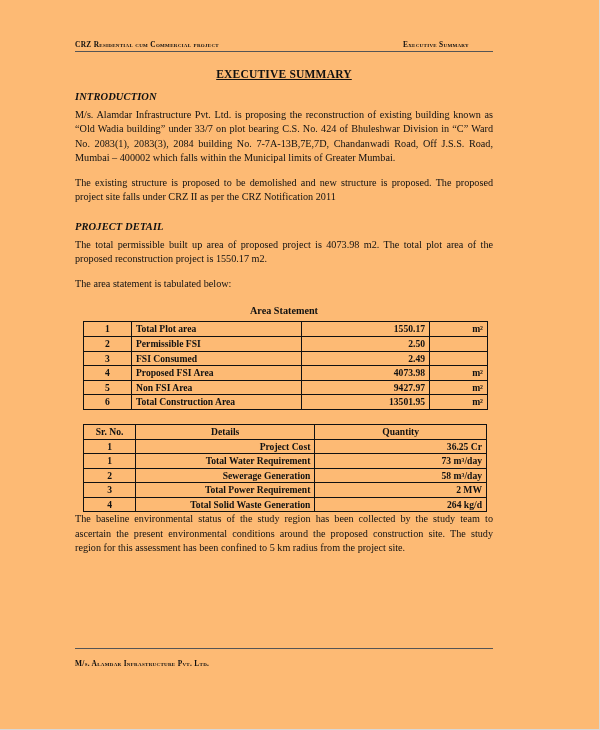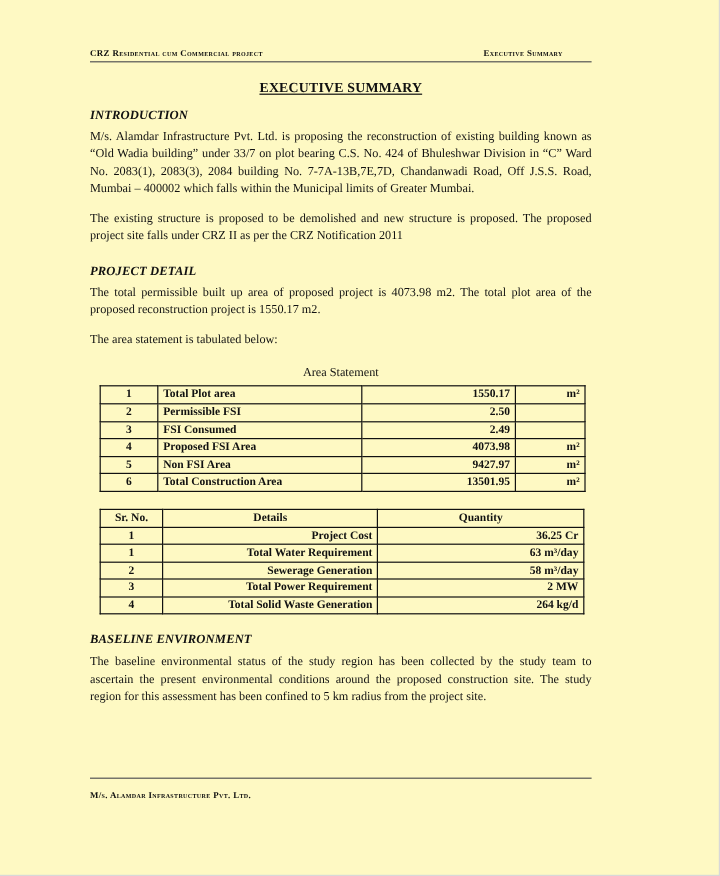--- a/index.html
+++ b/index.html
@@ -13,21 +13,21 @@
     font-family: "Liberation Serif", "DejaVu Serif", serif;
     color: #111111;
     overflow: hidden;
   }
 
   .page {
     position: relative;
     width: 600px;
     height: 730px;
     box-sizing: border-box;
-    background: #fef9c3;
+    background: #fdba74;
     border-right: 1px solid #d8d8d8;
     border-bottom: 1px solid #d8d8d8;
   }
 
   .page-inner {
     position: absolute;
     left: 75px;
     top: 40px;
     width: 418px;
   }
@@ -84,21 +84,21 @@
     text-align: justify;
     text-justify: inter-word;
   }
   p.body-text.last { margin-bottom: 0; }
   p.tight { margin-bottom: 8px; }
 
   
   .table-block { margin-top: 14px; }
   .table-caption {
     text-align: center;
-    font-weight: normal;
+    font-weight: bold;
     font-size: 10.2px;
     margin: 0 0 5px 0;
   }
   table.doc-table {
     border-collapse: collapse;
     width: 404px;
     margin-left: 8px;
     font-size: 9.6px;
     table-layout: fixed;
   }
@@ -233,42 +233,41 @@
         </thead>
         <tbody>
           <tr>
             <td class="ps-sr">1</td>
             <td class="ps-det">Project Cost</td>
             <td class="ps-qty">36.25 Cr</td>
           </tr>
           <tr>
             <td class="ps-sr">1</td>
             <td class="ps-det">Total Water Requirement</td>
-            <td class="ps-qty">63 m³/day</td>
+            <td class="ps-qty">73 m³/day</td>
           </tr>
           <tr>
             <td class="ps-sr">2</td>
             <td class="ps-det">Sewerage Generation</td>
             <td class="ps-qty">58 m³/day</td>
           </tr>
           <tr>
             <td class="ps-sr">3</td>
             <td class="ps-det">Total Power Requirement</td>
             <td class="ps-qty">2 MW</td>
           </tr>
           <tr>
             <td class="ps-sr">4</td>
             <td class="ps-det">Total Solid Waste Generation</td>
             <td class="ps-qty">264 kg/d</td>
           </tr>
         </tbody>
       </table>
     </div>
 
-    <h2 class="section-heading spaced">BASELINE ENVIRONMENT</h2>
 
     <p class="body-text last">The baseline environmental status of the study region has been collected by the study team to ascertain the present environmental conditions around the proposed construction site. The study region for this assessment has been confined to 5 km radius from the project site.</p>
 
   </div>
 
   <div class="doc-footer">
     <span class="ftr-text">M/s. Alamdar Infrastructure Pvt. Ltd.</span>
   </div>
 
 </div>

